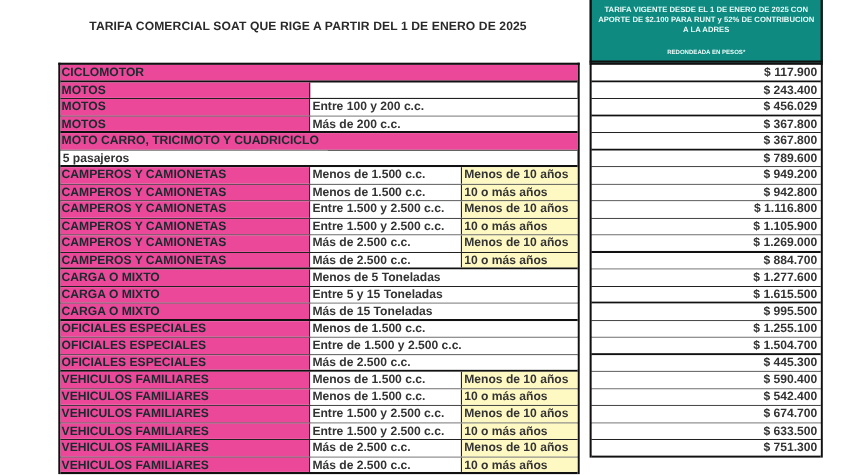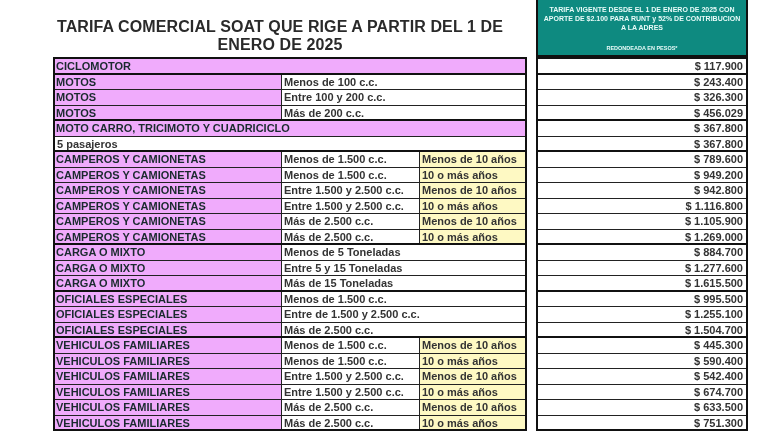--- a/index.html
+++ b/index.html
@@ -1,26 +1,26 @@
 <!DOCTYPE html>
 <html><head>
 <meta charset="utf-8">
 <style>
   html, body { margin:0; padding:0; background:#ffffff; }
   body { width:768px; height:432px; overflow:hidden; position:relative; font-family:"Liberation Sans", sans-serif; }
-  .title { position:absolute; left:0; top:18px; width:530px; text-align:center; font-size:16px; font-weight:bold; color:#2a2a2a; letter-spacing:0.1px; padding-left:30px; box-sizing:border-box; }
+  .title { position:absolute; left:0; top:18px; width:530px; text-align:center; font-size:11px; font-weight:bold; color:#2a2a2a; letter-spacing:0.1px; padding-left:30px; box-sizing:border-box; }
   .hdr { position:absolute; left:536px; top:0; width:212px; height:57px; background:#0e8a80; border:2px solid #111; border-top:none; box-sizing:border-box; color:#e8fbf8; text-align:center; font-weight:bold; }
   .hdr .l1 { font-size:7px; line-height:9px; padding:5px 3px 0 3px; }
   .hdr .l2 { font-size:5.5px; position:absolute; left:0; right:0; bottom:4px; }
   .left { position:absolute; left:53px; top:57px; width:474px; border:2px solid #111; border-bottom:none; box-sizing:border-box; }
   .right { position:absolute; left:536px; top:57px; width:212px; border:2px solid #111; border-bottom:none; box-sizing:border-box; }
   .row { display:flex; height:15.5px; border-bottom:1.5px solid #222; box-sizing:border-box; }
   .row.thick { border-bottom:2.5px solid #111; }
   .cell { font-size:11px; font-weight:bold; line-height:14px; white-space:nowrap; overflow:hidden; box-sizing:border-box; }
-  .cat { background:#f0abfc; color:#1a2a2e; padding-left:1px; width:227px; border-right:1.5px solid #222; }
+  .cat { background:#ec4899; color:#1a2a2e; padding-left:1px; width:227px; border-right:1.5px solid #222; }
   .cat.full { width:100%; border-right:none; }
   .s1 { width:138px; color:#333; padding-left:2px; background:#fff; }
   .s1.wide { width:243px; }
   .s1.bordered { border-right:1.5px solid #222; }
   .s2 { width:105px; color:#333; padding-left:2px; background:#fef9c3; }
   .price { width:100%; text-align:right; padding-right:3px; color:#333; background:#fff;padding-left:28px; }
 </style>
 </head>
 <body>
 
@@ -30,21 +30,20 @@
   <div class="l1">TARIFA VIGENTE DESDE EL 1 DE ENERO DE 2025 CON APORTE DE $2.100 PARA RUNT y 52% DE CONTRIBUCION A LA ADRES</div>
   <div class="l2">REDONDEADA EN PESOS*</div>
 </div>
 
 <div class="left" id="left-table">
     <div class="row thick">
       <div class="cell cat full">CICLOMOTOR</div>
     </div>
     <div class="row">
       <div class="cell cat">MOTOS</div>
-      <div class="cell s1 wide">Menos de 100 c.c.</div>
     </div>
     <div class="row">
       <div class="cell cat">MOTOS</div>
       <div class="cell s1 wide">Entre 100 y 200 c.c.</div>
     </div>
     <div class="row thick">
       <div class="cell cat">MOTOS</div>
       <div class="cell s1 wide">Más de 200 c.c.</div>
     </div>
     <div class="row">
@@ -138,23 +137,20 @@
       <div class="cell s2">10 o más años</div>
     </div>
   </div>
 <div class="right" id="right-table">
     <div class="row thick">
       <div class="cell price">$ 117.900</div>
     </div>
     <div class="row">
       <div class="cell price">$ 243.400</div>
     </div>
-    <div class="row">
-      <div class="cell price">$ 326.300</div>
-    </div>
     <div class="row thick">
       <div class="cell price">$ 456.029</div>
     </div>
     <div class="row">
       <div class="cell price">$ 367.800</div>
     </div>
     <div class="row thick">
       <div class="cell price">$ 367.800</div>
     </div>
     <div class="row">

